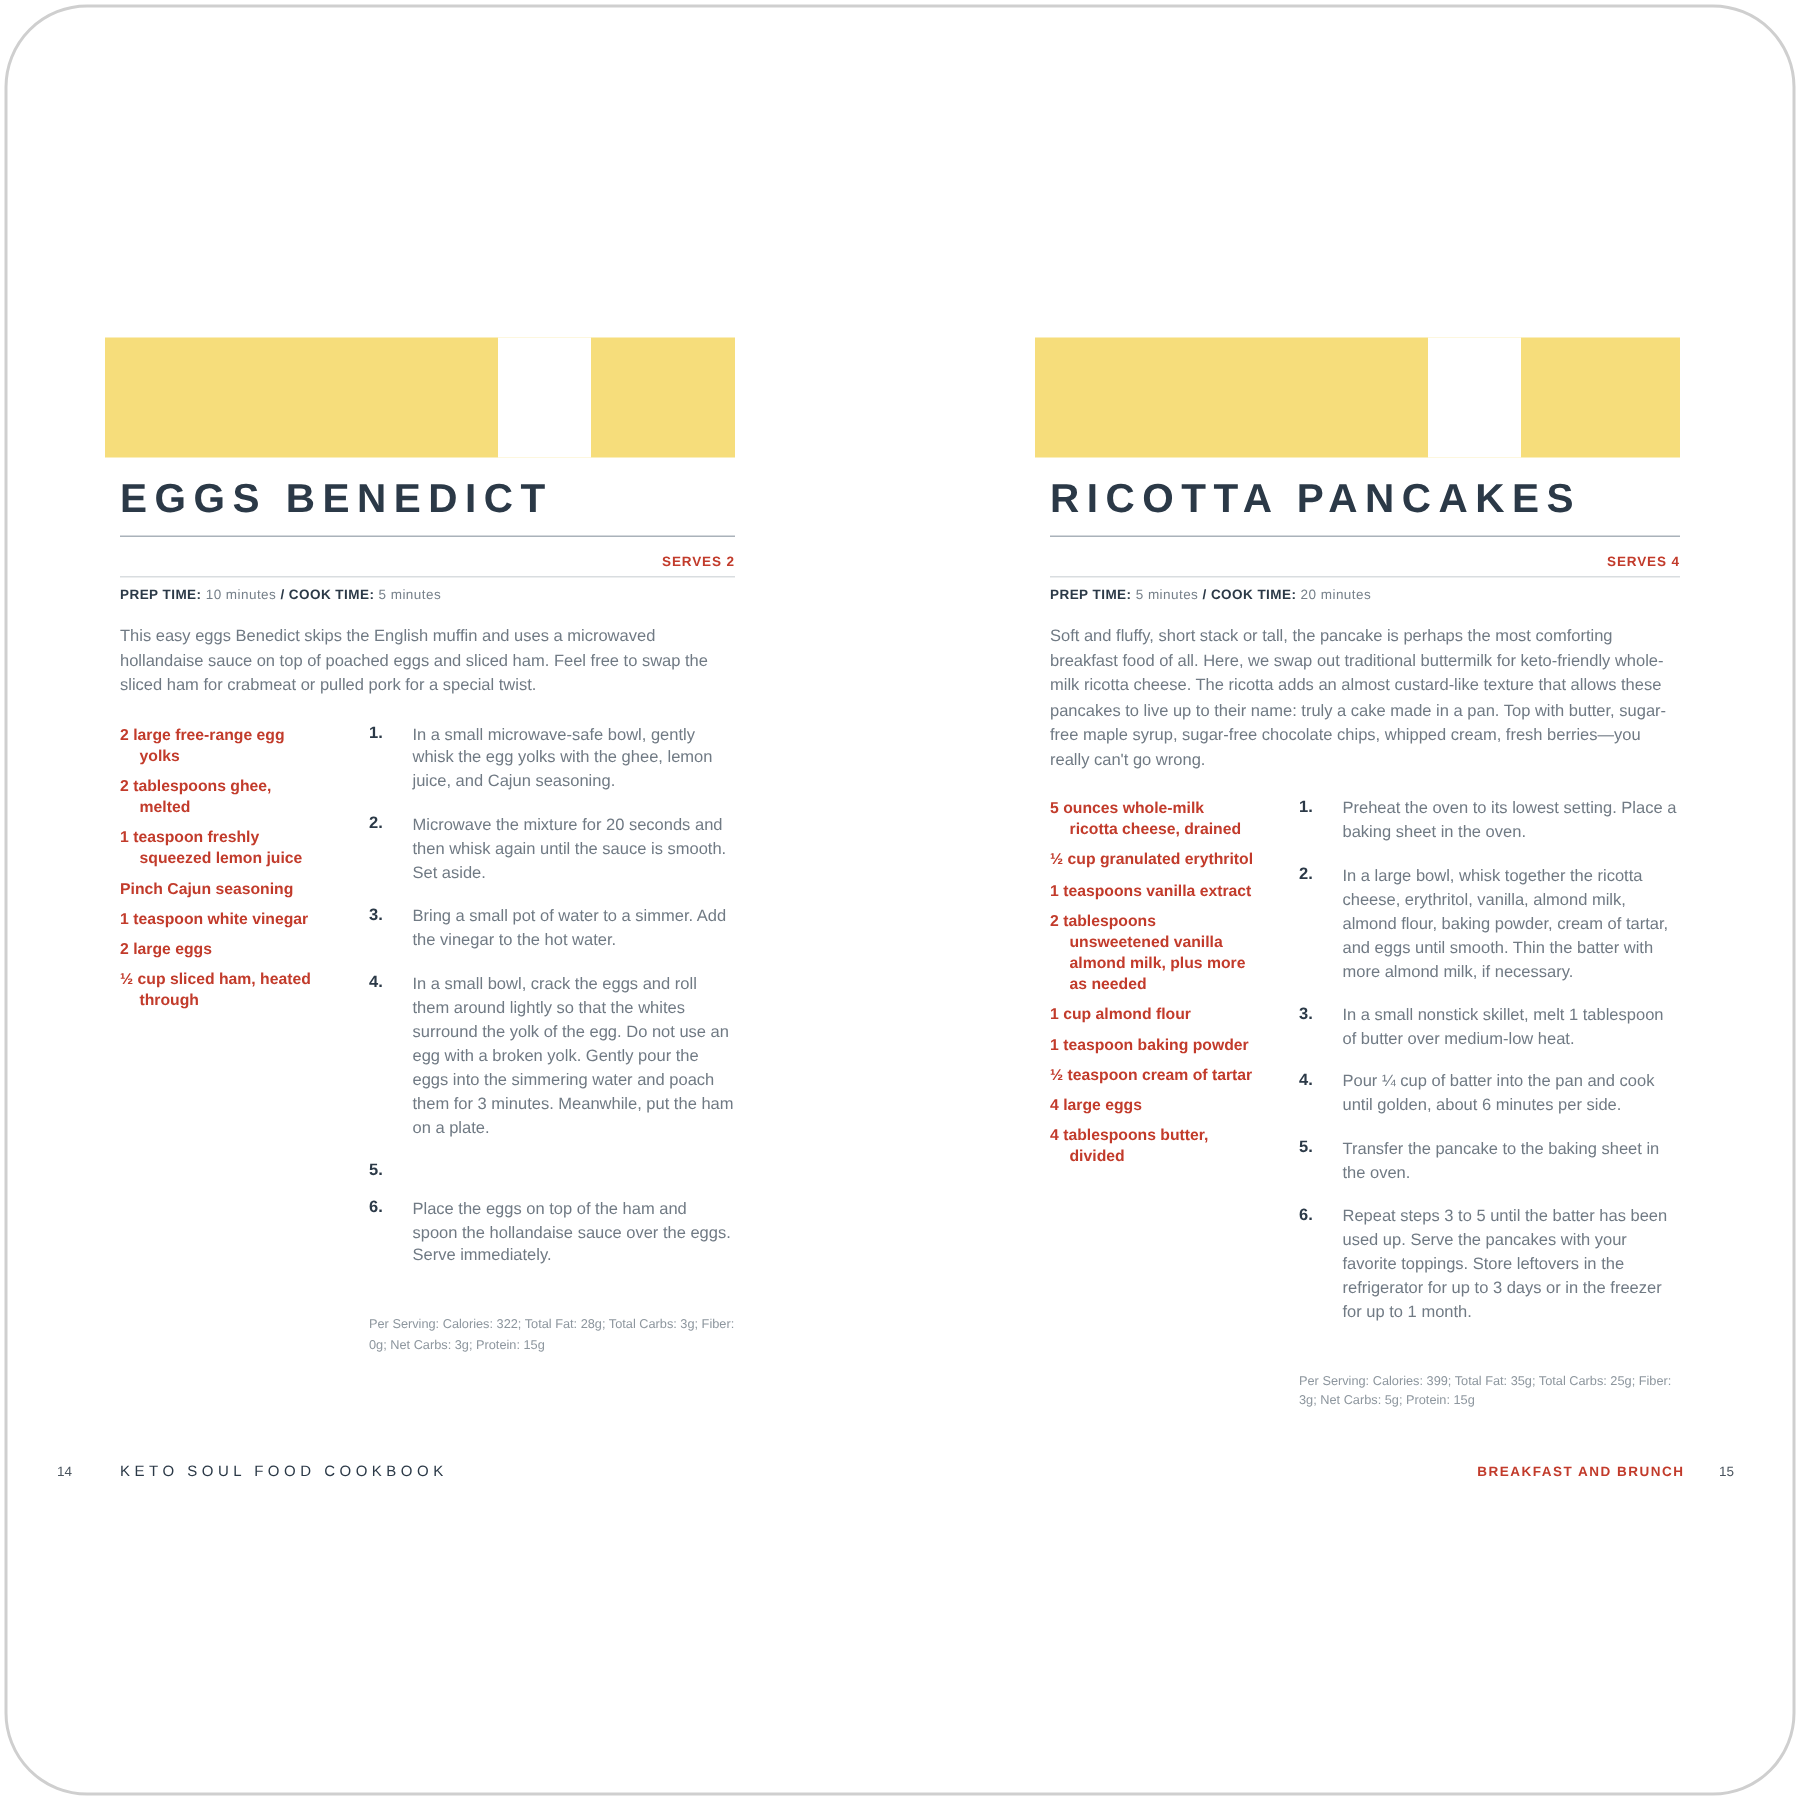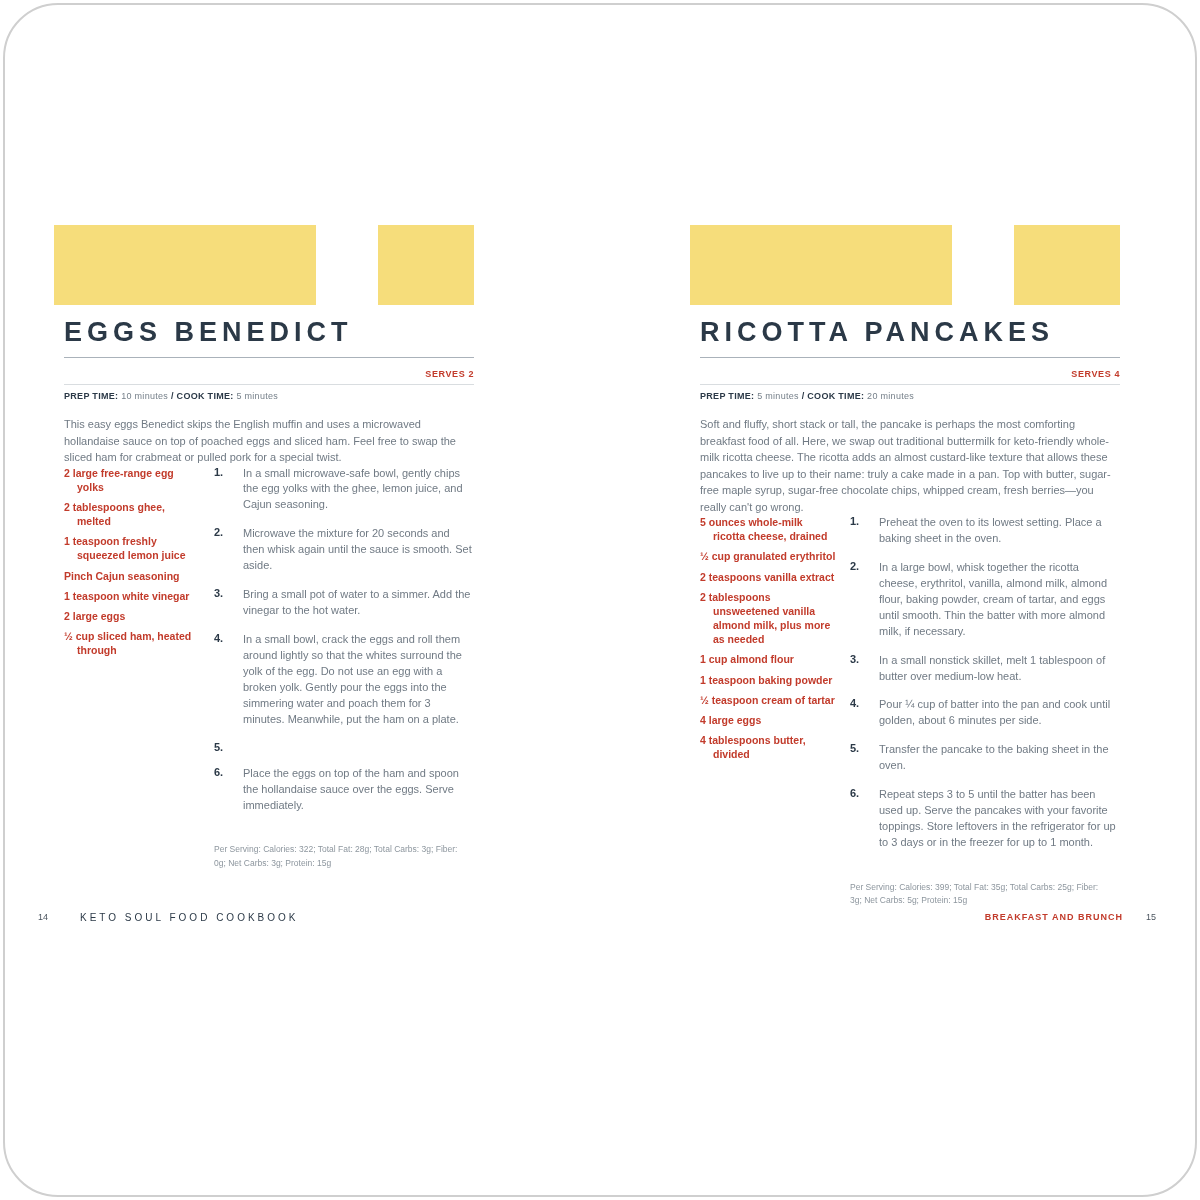--- a/index.html
+++ b/index.html
@@ -13,21 +13,21 @@
   .frame {
     position: absolute; inset: 3px;
     border: 2px solid #cfcfcf;
     border-radius: 55px;
     pointer-events: none;
   }
   .page {
     position: absolute;
     top: 225px;
   }
-  .page-left  { left: 64px;  width: 410px; }
+  .page-left  { left: 80px;  width: 410px; }
   .page-right { left: 700px; width: 420px; }
 
   .band {
     position: relative;
     height: 80px;
     background: #f6dd7b;
     margin-left: -10px;
     width: calc(100% + 10px);
   }
   .band-gap {
@@ -59,21 +59,21 @@
   .times .tlabel { font-weight: 700; color: #2b3947; }
   .times .tsep { color: #2b3947; font-weight: 700; }
 
   .intro {
     margin-top: 15px;
     font-size: 11px;
     line-height: 1.5;
     color: #707a84;
   }
 
-  .cols { display: flex; gap: 14px; }
+  .cols { margin-top: 17px; display: flex; gap: 30px; }
   .ingredients { width: 136px; flex: 0 0 136px; }
   .ing {
     font-size: 10.5px;
     font-weight: 700;
     color: #c23b2b;
     line-height: 1.35;
     margin-bottom: 6px;
     padding-left: 13px;
     text-indent: -13px;
   }
@@ -88,21 +88,21 @@
   .step-text { font-size: 11px; line-height: 1.45; color: #707a84; }
 
   .nutrition {
     margin-top: 30px;
     font-size: 8.5px;
     line-height: 1.55;
     color: #8d969e;
     max-width: 250px;
   }
 
-  .footer-item { position: absolute; top: 912px; }
+  .footer-item { position: absolute; top: 976px; }
   .footer-page-num { font-size: 9px; color: #4a545e; }
   .f-left-num  { left: 38px; }
   .f-left-text {
     left: 80px;
     font-size: 10px; font-weight: 400;
     letter-spacing: 3px; color: #2b3947;
   }
   .f-right-text {
     right: 77px;
     font-size: 9px; font-weight: 700;
@@ -142,21 +142,21 @@
 
         <div class="ing">2 large eggs</div>
 
         <div class="ing">½ cup sliced ham, heated through</div>
       </div>
     <div class="steps-col">
       <div class="steps">
 
           <div class="step">
             <span class="step-num">1.</span>
-            <span class="step-text">In a small microwave-safe bowl, gently chips the egg yolks with the ghee, lemon juice, and Cajun seasoning.</span>
+            <span class="step-text">In a small microwave-safe bowl, gently whisk the egg yolks with the ghee, lemon juice, and Cajun seasoning.</span>
           </div>
 
           <div class="step">
             <span class="step-num">2.</span>
             <span class="step-text">Microwave the mixture for 20 seconds and then whisk again until the sauce is smooth. Set aside.</span>
           </div>
 
           <div class="step">
             <span class="step-num">3.</span>
             <span class="step-text">Bring a small pot of water to a simmer. Add the vinegar to the hot water.</span>
@@ -193,21 +193,21 @@
     <span class="tlabel">PREP TIME:</span><span class="tval"> 5 minutes</span><span class="tsep"> / </span><span class="tlabel">COOK TIME:</span><span class="tval"> 20 minutes</span>
   </div>
   <p class="intro">Soft and fluffy, short stack or tall, the pancake is perhaps the most comforting breakfast food of all. Here, we swap out traditional buttermilk for keto-friendly whole-milk ricotta cheese. The ricotta adds an almost custard-like texture that allows these pancakes to live up to their name: truly a cake made in a pan. Top with butter, sugar-free maple syrup, sugar-free chocolate chips, whipped cream, fresh berries—you really can't go wrong.</p>
   <div class="cols">
     <div class="ingredients">
 
         <div class="ing">5 ounces whole-milk ricotta cheese, drained</div>
 
         <div class="ing">½ cup granulated erythritol</div>
 
-        <div class="ing">2 teaspoons vanilla extract</div>
+        <div class="ing">1 teaspoons vanilla extract</div>
 
         <div class="ing">2 tablespoons unsweetened vanilla almond milk, plus more as needed</div>
 
         <div class="ing">1 cup almond flour</div>
 
         <div class="ing">1 teaspoon baking powder</div>
 
         <div class="ing">½ teaspoon cream of tartar</div>
 
         <div class="ing">4 large eggs</div>

